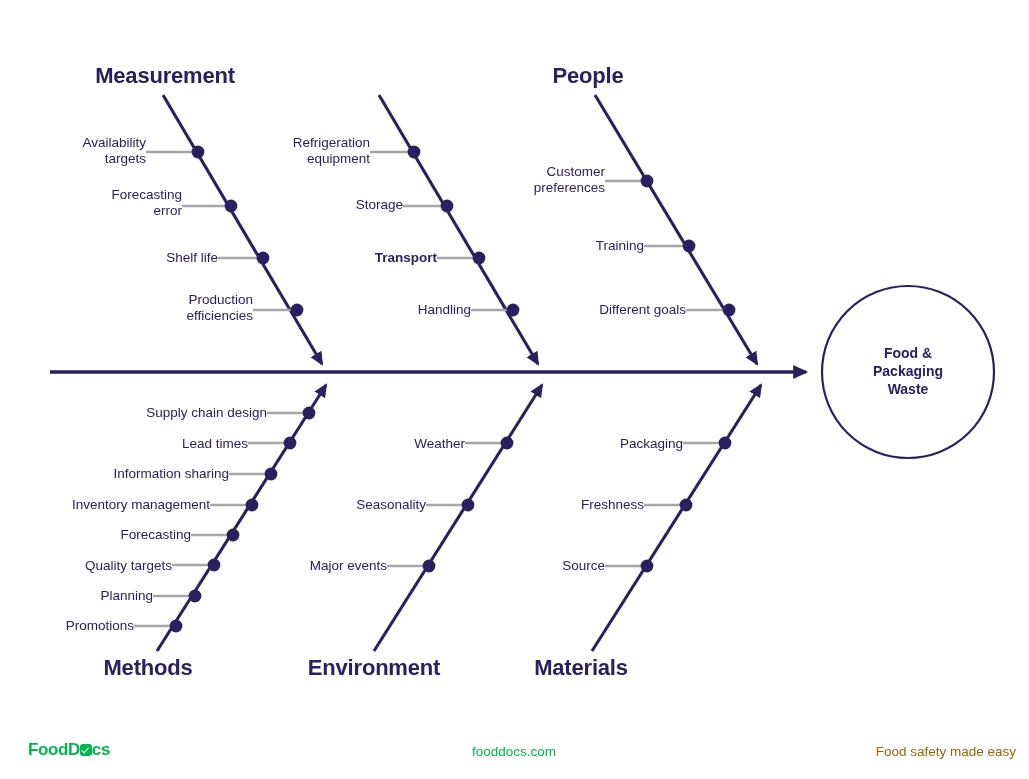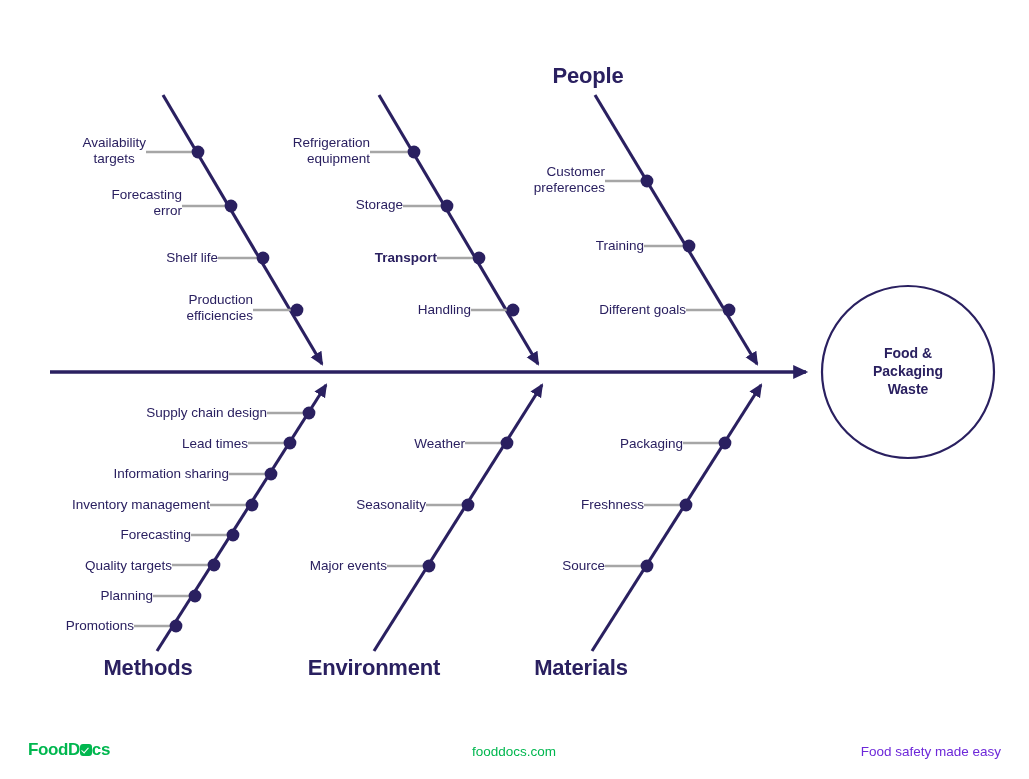--- a/index.html
+++ b/index.html
@@ -93,24 +93,24 @@
   #footer-site {
     position: absolute;
     left: 514px;
     top: 744px;
     transform: translateX(-50%);
     font-size: 13.5px;
     color: #00b74f;
   }
   #footer-tag {
     position: absolute;
-    right: 28px;
+    right: 13px;
     top: 744px;
     font-size: 13.5px;
-    color: #6d28d9;
+    color: #a16207;
   }
 </style>
 </head>
 <body>
 
 <div id="stage">
 
   <svg id="fishbone-svg" viewBox="0 0 1029 779">
     <defs>
       <marker id="arrow-navy" viewBox="0 0 10 10" refX="8.2" refY="5" markerWidth="4.6" markerHeight="4.6" orient="auto-start-reverse">
@@ -192,26 +192,27 @@
       <line x1="592" y1="651" x2="761" y2="385" stroke="#2a2060" stroke-width="3.1" marker-end="url(#arrow-navy)"></line>
       <line x1="683" y1="443" x2="719" y2="443" stroke="#a6a6a6" stroke-width="2.4"></line>
       <circle cx="725" cy="443" r="6.4" fill="#2a2060"></circle>
       <line x1="644" y1="505" x2="680" y2="505" stroke="#a6a6a6" stroke-width="2.4"></line>
       <circle cx="686" cy="505" r="6.4" fill="#2a2060"></circle>
       <line x1="605" y1="566" x2="641" y2="566" stroke="#a6a6a6" stroke-width="2.4"></line>
       <circle cx="647" cy="566" r="6.4" fill="#2a2060"></circle>
     </g>
   </svg>
 
+  <div class="cat-title ct-center" style="left:165px; top:64px;">Measurement</div>
   <div class="cat-title ct-center" style="left:588px; top:64px;">People</div>
   <div class="cat-title ct-center" style="left:148px; top:656px;">Methods</div>
   <div class="cat-title ct-center" style="left:374px; top:656px;">Environment</div>
   <div class="cat-title ct-center" style="left:581px; top:656px;">Materials</div>
 
-  <div class="cause-label right-al" style="left:146px; top:135px;text-align:center;">Availability
+  <div class="cause-label right-al" style="left:146px; top:135px;">Availability
 targets</div>
   <div class="cause-label right-al" style="left:182px; top:187px;">Forecasting
 error</div>
   <div class="cause-label right-al" style="left:218px; top:250px;">Shelf life</div>
   <div class="cause-label right-al" style="left:253px; top:292px;">Production
 efficiencies</div>
 
   <div class="cause-label right-al" style="left:370px; top:135px;">Refrigeration
 equipment</div>
   <div class="cause-label right-al" style="left:403px; top:197px;">Storage</div>

